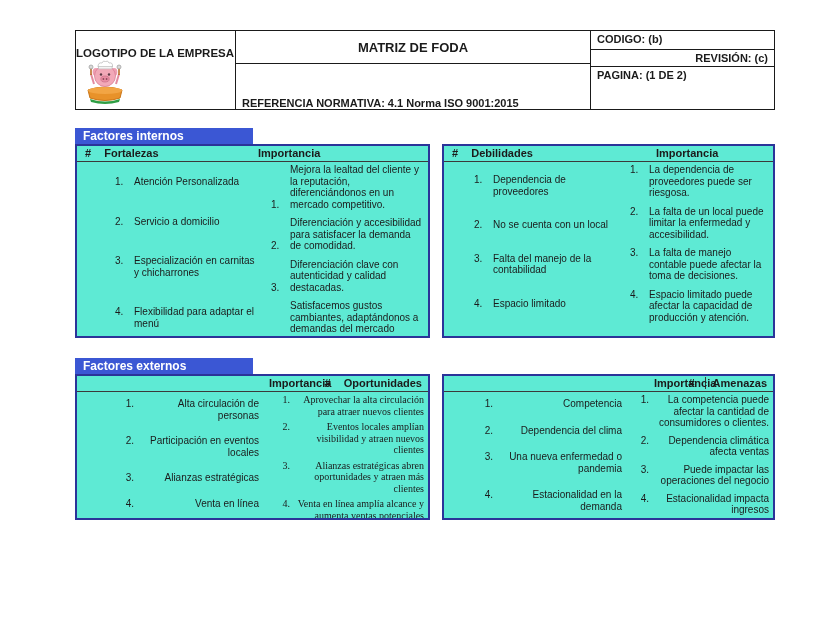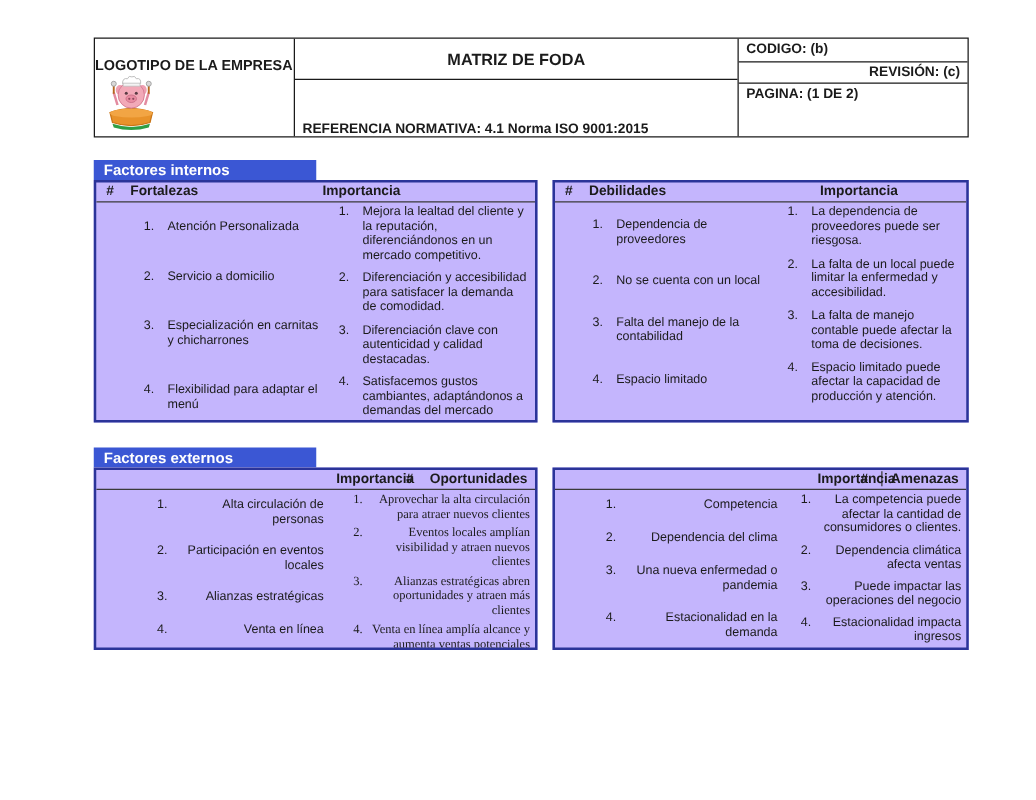--- a/index.html
+++ b/index.html
@@ -23,21 +23,21 @@
   .r2{height:17px;border-bottom:1.5px solid #1a1a1a;text-align:right;}
   .r3{flex:1;}
 
   
   .sec{position:absolute;left:75px;width:702px;}
   .sec1{top:128px;}
   .sec2{top:358px;}
   .banner{width:178px;height:16px;background:#3b57d4;color:#fff;font-weight:bold;font-size:12px;
     display:flex;align-items:center;padding-left:8px;box-sizing:border-box;}
   .quads{display:flex;gap:12px;}
-  .quad{border:2px solid #2b3499;box-sizing:border-box;background:#c4b5fd;overflow:hidden;}
+  .quad{border:2px solid #2b3499;box-sizing:border-box;background:#5eead4;overflow:hidden;}
   .q-left{width:355px;}
   .q-right{width:333px;}
   .sec1 .quad{height:194px;}
   .sec2 .quad{height:146px;text-align:right;}
 
   .q-hdr{position:relative;height:16px;border-bottom:1px solid #3a3a3a;font-weight:bold;font-size:11px;
     padding:1px 6px 0 8px;box-sizing:border-box;white-space:nowrap;}
   .q-hash{display:inline-block;}
   .q-title{display:inline-block;margin-left:10px;}
   .q-title.divided{border-left:1.2px solid #3a3a3a;padding-left:7px;margin-left:7px;}
@@ -54,21 +54,21 @@
   .q-right .col-items{width:178px;padding-left:30px;}
   .q-right .col-imp{flex:1;padding-left:8px;padding-right:4px;}
 
   .nlist{counter-reset:n;}
   .li{display:flex;font-size:10px;line-height:11.5px;}
   .li::before{counter-increment:n;content:counter(n) ".";flex:0 0 19px;}
   .li-text{flex:1;}
 
   
   .q1-items .li{margin:14px 0 28px 0;}
-  .q1-imp  .li{margin:2px 0 7px 0;}
+  .q1-imp  .li{margin:2px 0 7px 0;align-items:flex-end;}
   .q2-items .li{margin:12px 0 22px 0;}
   .q2-imp  .li{margin:2px 0 7px 0;}
   .q3-items .li{margin:6px 0 14px 0;}
   .q3-imp  .li{margin:2px 0 4px 0;font-family:Liberation Serif, serif;}
   .q4-items .li{margin:6px 0 15px 0;}
   .q4-imp  .li{margin:2px 0 6px 0;}
 </style>
 </head>
 <body>
 

